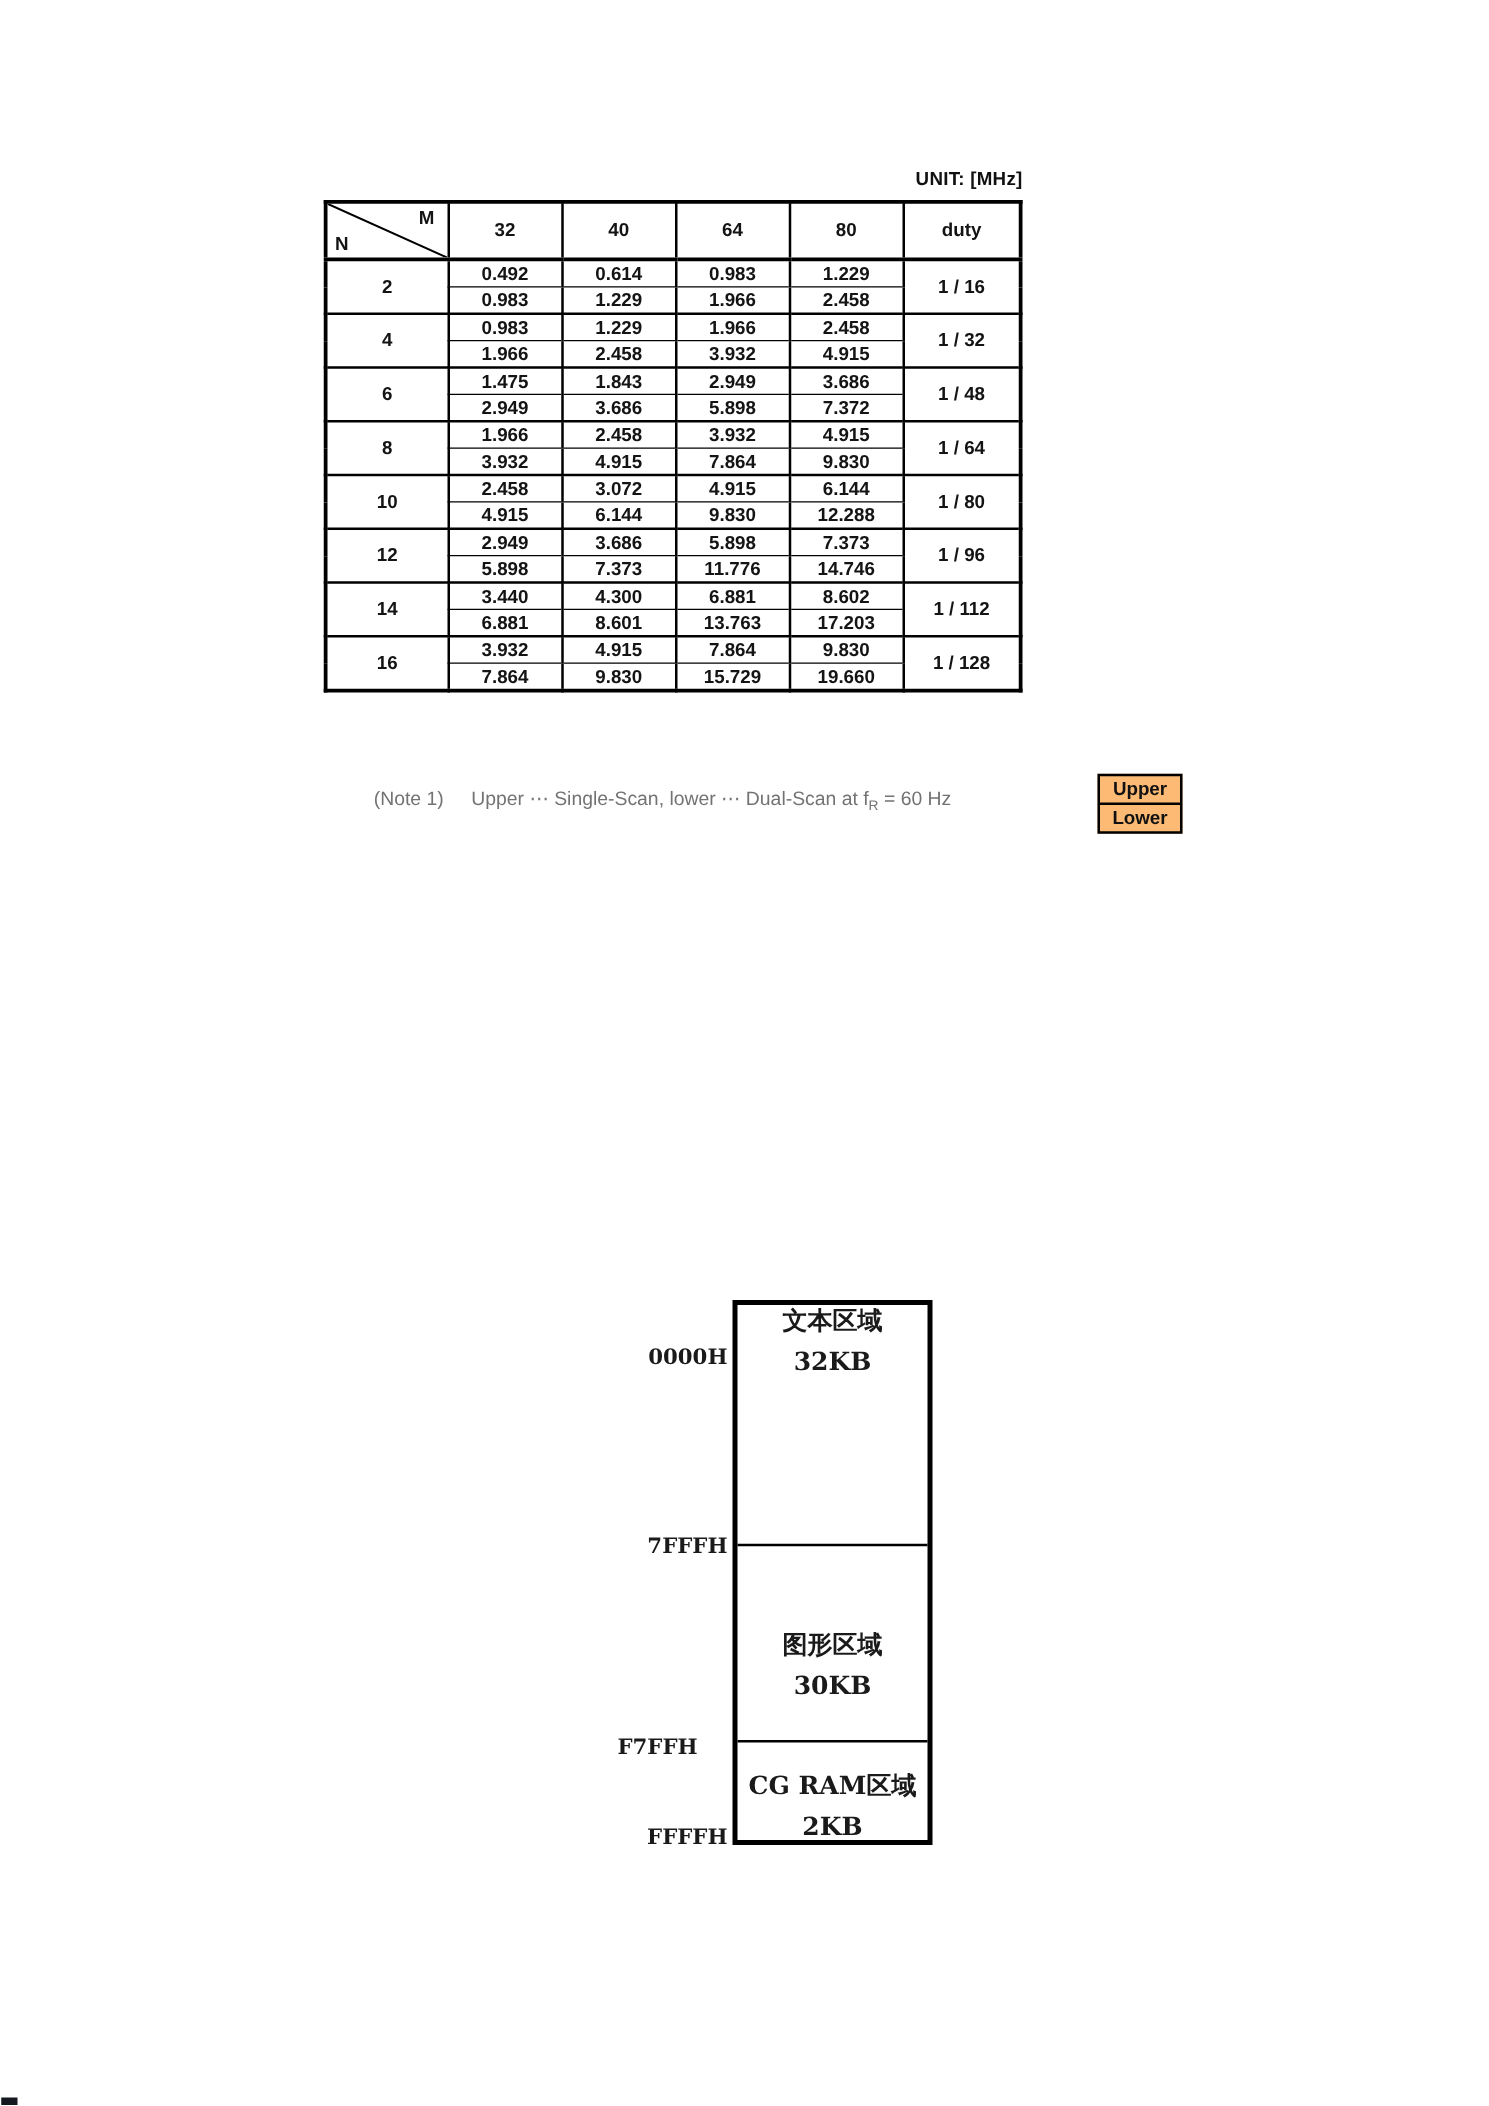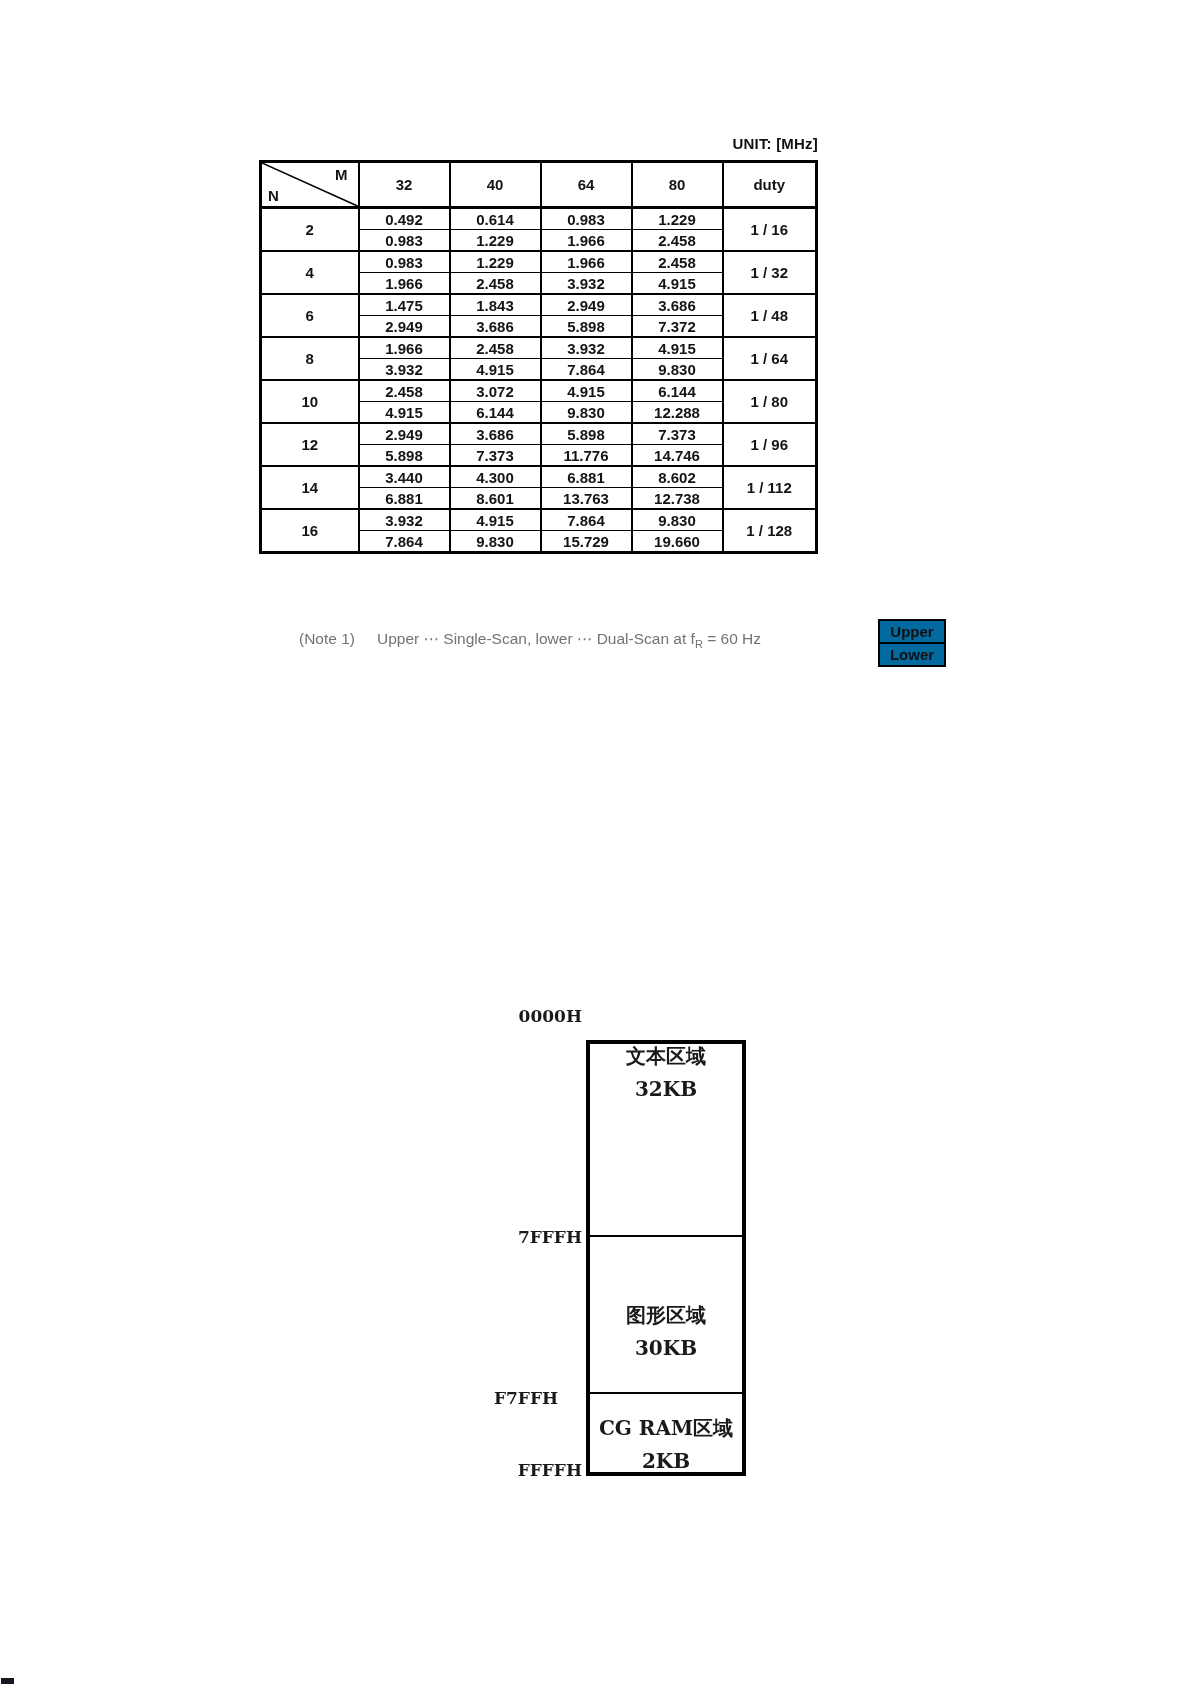--- a/index.html
+++ b/index.html
@@ -39,21 +39,21 @@
   .note-line {
     position:absolute; left:299px; top:630px; width:560px;
     font-size:15.5px; font-weight:normal; color:#737373; white-space:nowrap;
   }
   .note-line .note-label { margin-right:22px; }
   .note-line sub { font-size:11px; }
 
   
   .legend-box {
     position:absolute; left:878px; top:619px; width:64px;
-    border:2px solid #000; background:#0369a1;
+    border:2px solid #000; background:#fdba74;
   }
   .legend-box .legend-cell {
     font-size:15px; font-weight:bold; text-align:center; height:21px; line-height:21px;
   }
   .legend-box .legend-cell:first-child { border-bottom:2px solid #000; }
 
   
   .memmap-box {
     position:absolute; left:586px; top:1040px; width:152px; height:428px;
     border:4px solid #000; background:#fff;
@@ -63,21 +63,21 @@
   .memmap-section.s1 { height:193px; border-bottom:2px solid #000; }
   .memmap-section.s2 { height:157px; border-bottom:2px solid #000; padding-top:66px; }
   .memmap-section.s3 { height:78px;  padding-top:22px; }
   .memmap-name { font-size:20px; line-height:24px; }
   .memmap-size { font-size:20px; line-height:24px; margin-top:9px; }
   .memmap-addr {
     position:absolute; left:470px; width:112px; text-align:right;
     font-family:"DejaVu Serif","Liberation Serif", serif;
     font-size:17px; font-weight:bold; color:#1a1a1a;
   }
-  .addr-0 { top:1006px; }
+  .addr-0 { top:1076px; }
   .addr-1 { top:1227px; }
   .addr-2 { top:1388px;text-align:center; }
   .addr-3 { top:1460px; }
 
   
   .corner-artifact {
     position:absolute; left:1px; top:1678px; width:13px; height:6px;
     background:#15181f;
   }
 </style>
@@ -203,21 +203,21 @@
           <td class="freq-upper">3.440</td>
           <td class="freq-upper">4.300</td>
           <td class="freq-upper">6.881</td>
           <td class="freq-upper">8.602</td>
           <td rowspan="2" class="group-end">1 / 112</td>
         </tr>
         <tr>
           <td class="group-end">6.881</td>
           <td class="group-end">8.601</td>
           <td class="group-end">13.763</td>
-          <td class="group-end">12.738</td>
+          <td class="group-end">17.203</td>
         </tr>
         <tr>
           <td rowspan="2" class="group-end">16</td>
           <td class="freq-upper">3.932</td>
           <td class="freq-upper">4.915</td>
           <td class="freq-upper">7.864</td>
           <td class="freq-upper">9.830</td>
           <td rowspan="2" class="group-end">1 / 128</td>
         </tr>
         <tr>

